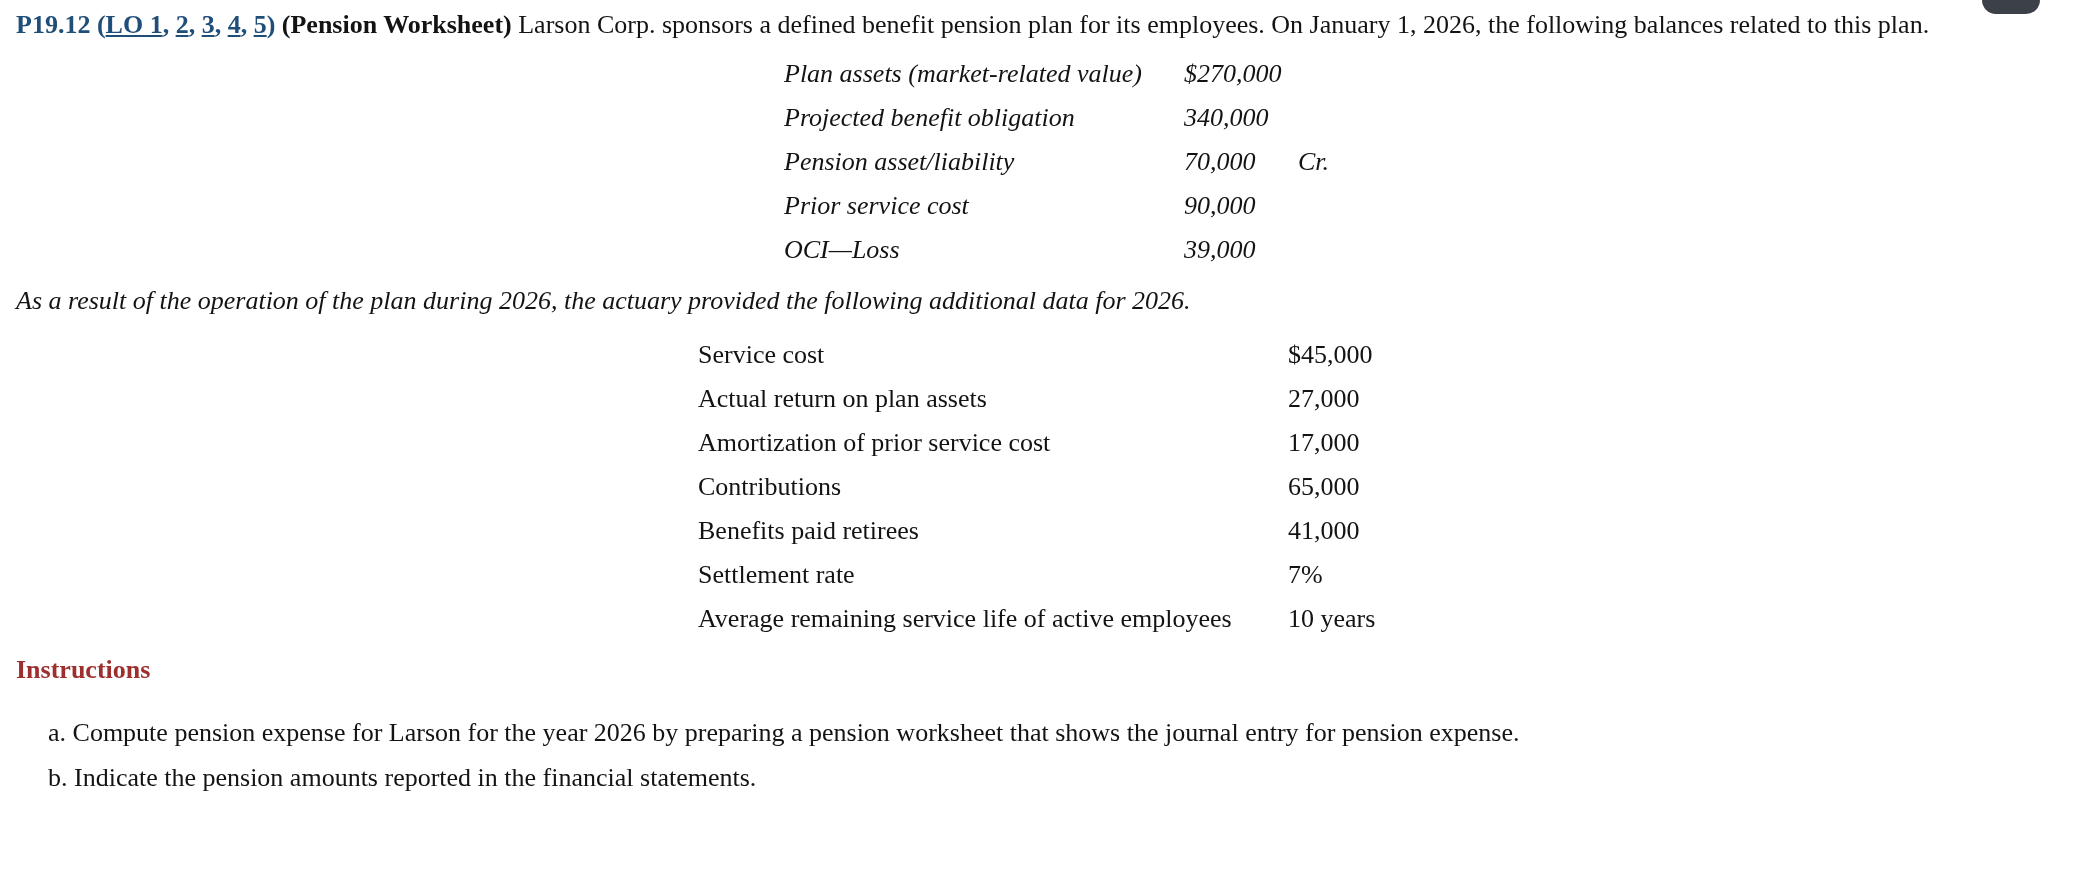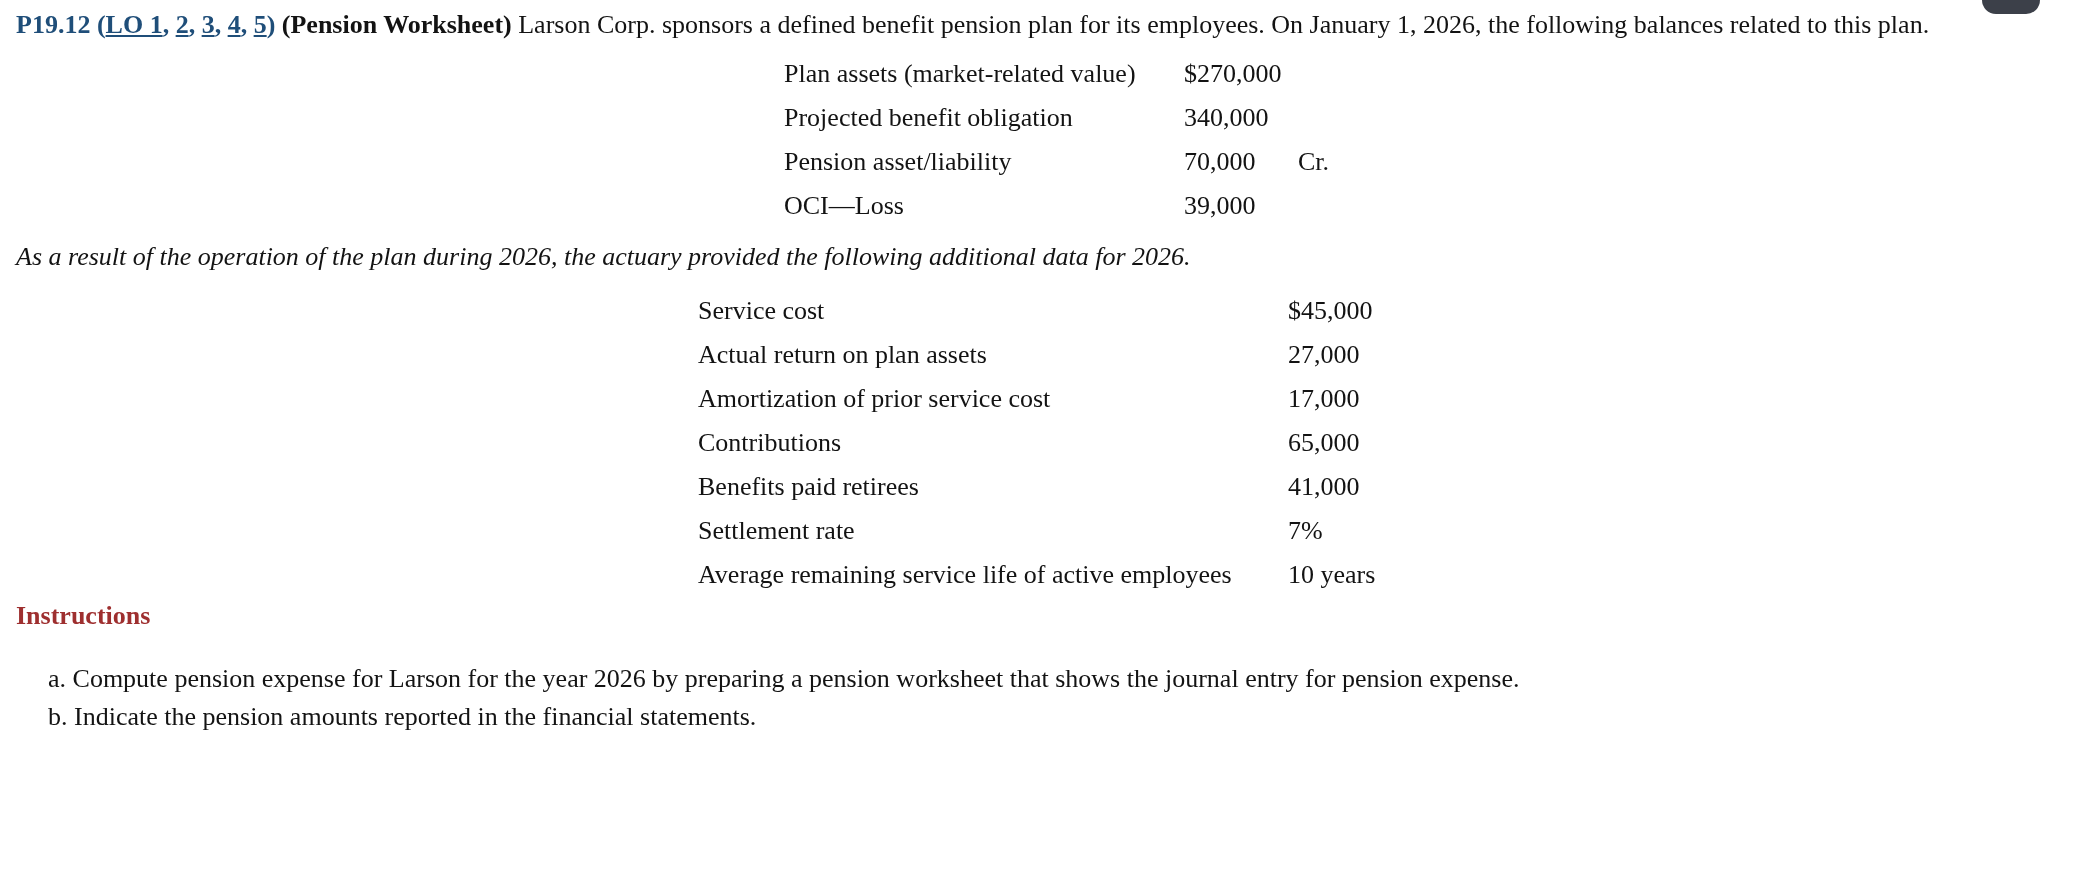--- a/index.html
+++ b/index.html
@@ -32,42 +32,42 @@
     background: #3c4049;
   }
 
   .intro { line-height: 38px; }
   .num { color: var(--blue); font-weight: bold; }
   .lo  { color: var(--blue); font-weight: bold; }
   .lo-link { color: inherit; text-decoration: underline; cursor: pointer; }
   .btitle { font-weight: bold; color: var(--ink); }
 
   
-  .tbl1 { margin: 8px 0 0 768px; }
+  .tbl1 { margin: 8px 0 0 768px; font-style: italic; }
   .trow { display: grid; grid-template-columns: 400px 105px 60px; line-height: 44px; }
   .tval { text-align: left; }
   .tsuf { padding-left: 9px; }
 
   .mid { line-height: 38px; margin-top: 10px; font-style: italic; }
 
   
   .tbl2 { margin: 13px 0 0 682px; }
   .trow2 { display: grid; grid-template-columns: 590px 122px; line-height: 44px; }
   .tval2 { text-align: left; }
 
   .instr {
-    margin-top: 0;
+    margin-top: 10px;
     line-height: 38px;
     font-size: 26px;
     font-weight: bold;
     color: var(--red);
   }
   .instr-items { margin: 25px 0 0 32px; }
   .instr-item { line-height: 38px; }
-  .instr-item + .instr-item { }
+  .instr-item + .instr-item { margin-top: 7px; }
 </style>
 </head>
 <body>
 
 <div class="page">
 
   <div class="corner" style="background: rgb(60, 64, 73);"></div>
 
   <p class="intro"><span class="num">P19.12</span>
     <span class="lo" id="lo-group">(<a class="lo-link">LO 1</a>, <a class="lo-link">2</a>, <a class="lo-link">3</a>, <a class="lo-link">4</a>, <a class="lo-link">5</a>)</span>
@@ -82,20 +82,25 @@
       </div>
       <div class="trow">
         <span class="tlabel">Projected benefit obligation</span>
         <span class="tval">340,000</span>
         <span class="tsuf"></span>
       </div>
       <div class="trow">
         <span class="tlabel">Pension asset/liability</span>
         <span class="tval">70,000</span>
         <span class="tsuf">Cr.</span>
+      </div>
+      <div class="trow">
+        <span class="tlabel">Prior service cost</span>
+        <span class="tval">90,000</span>
+        <span class="tsuf"></span>
       </div>
       <div class="trow">
         <span class="tlabel">OCI—Loss</span>
         <span class="tval">39,000</span>
         <span class="tsuf"></span>
       </div>
     </div>
 
   <p class="mid">As a result of the operation of the plan during 2026, the actuary provided the following additional data for 2026.</p>
 

